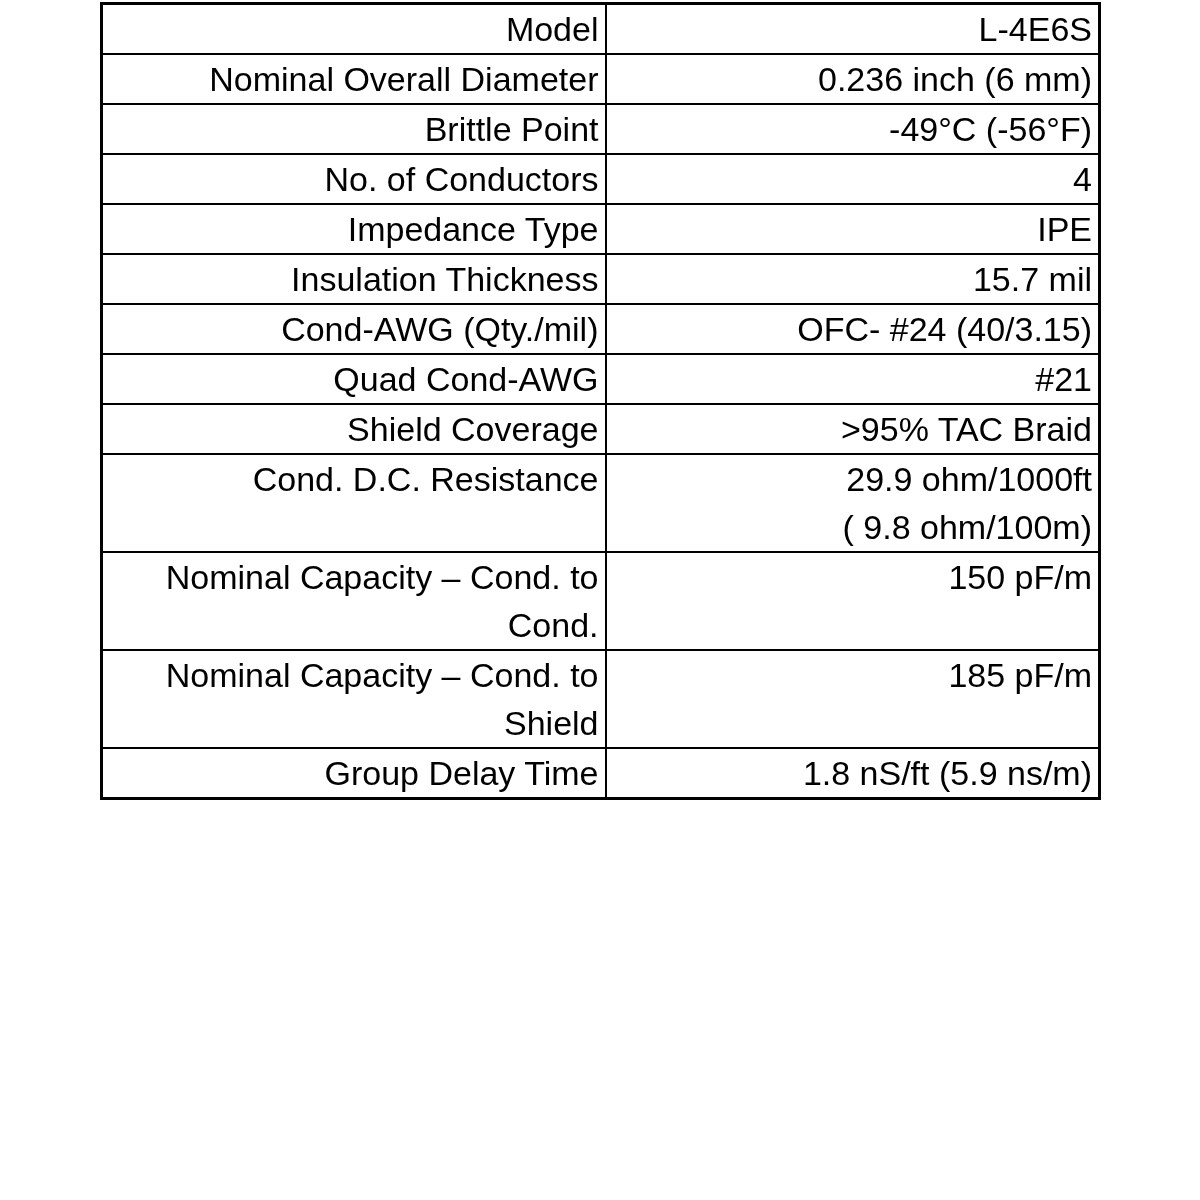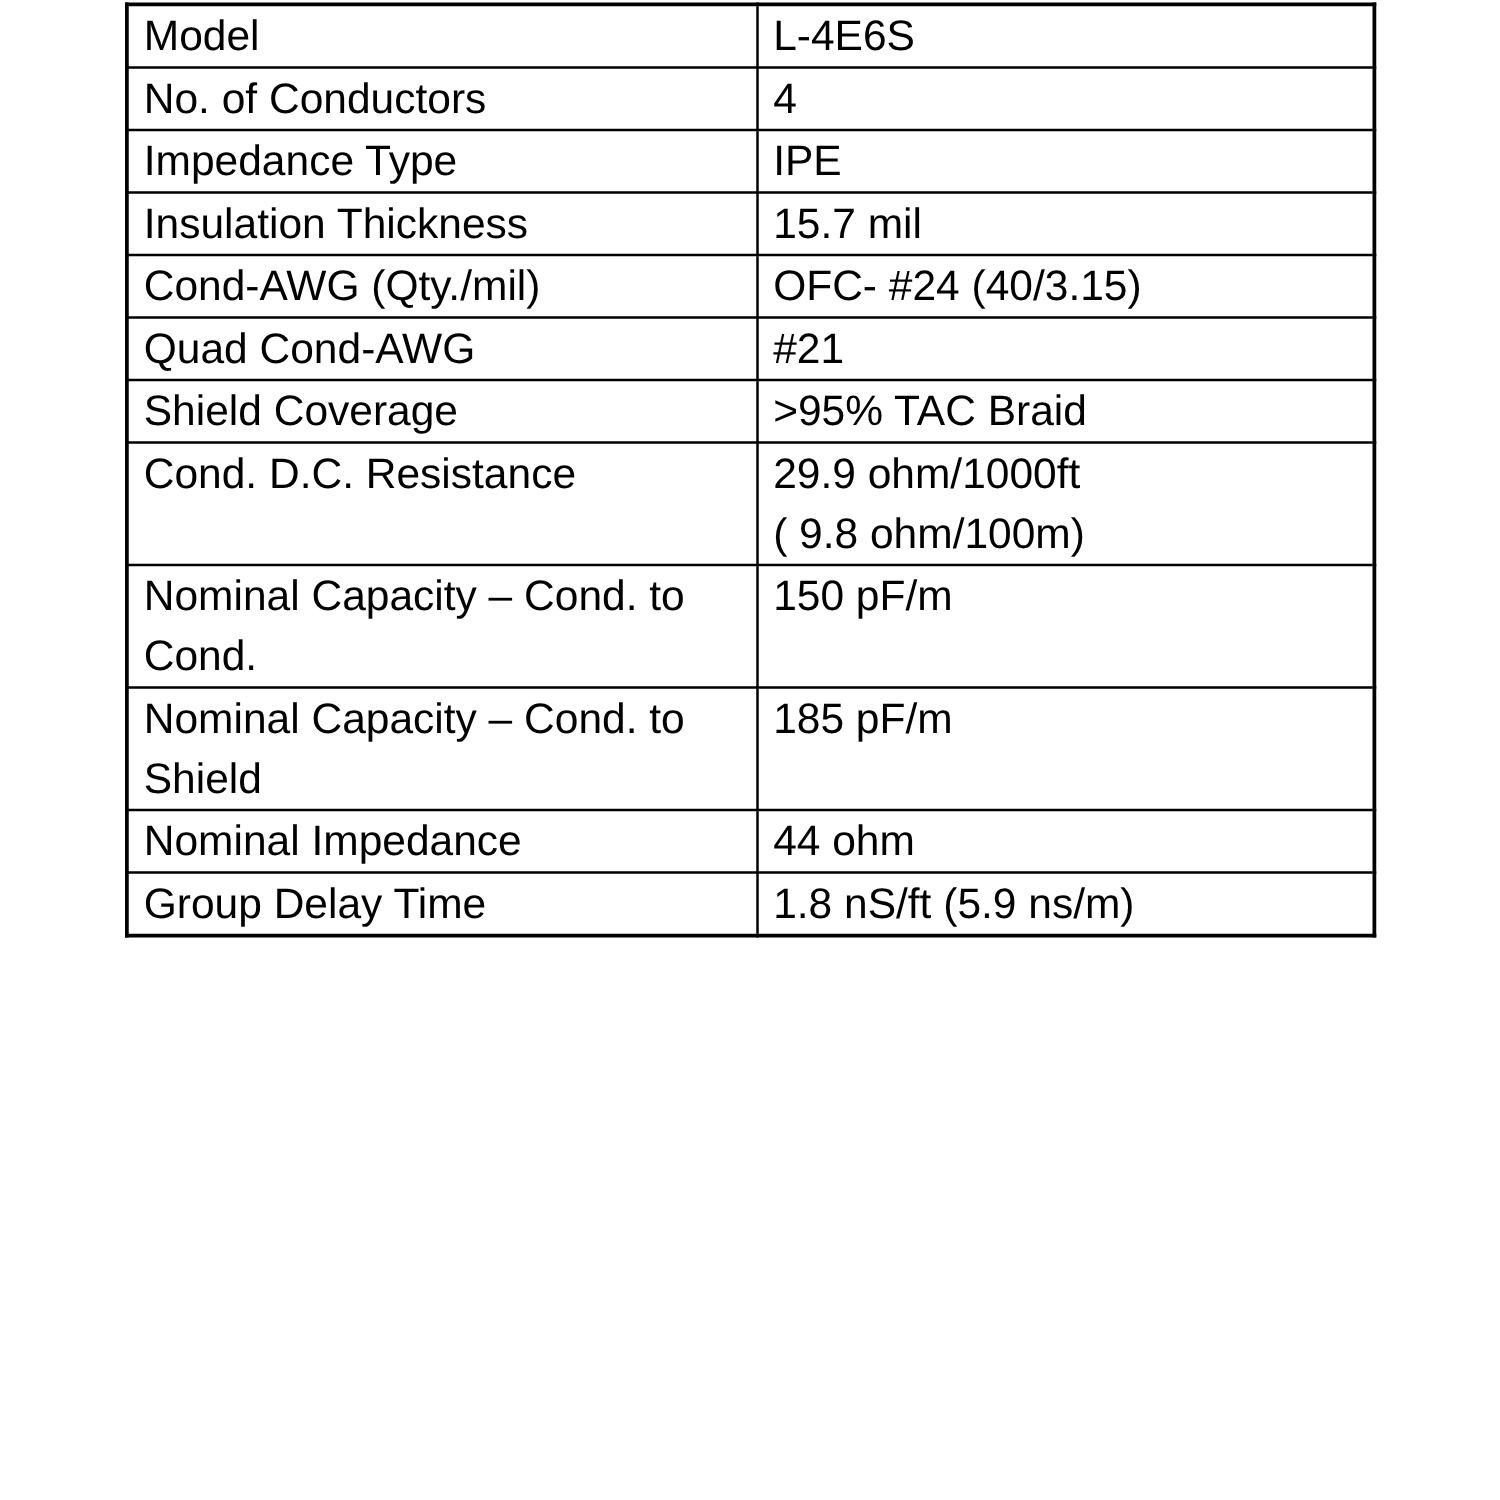--- a/index.html
+++ b/index.html
@@ -17,20 +17,21 @@
     overflow: hidden;
   }
   table.spec-table {
     position: absolute;
     left: 100px;
     top: 2px;
     width: 998px;
     border-collapse: collapse;
     table-layout: fixed;
     border: 3px solid #000000;
+    text-align: right;
   }
   col.c-label { width: 504px; }
   col.c-value { width: 494px; }
   td {
     border: 2px solid #000000;
     vertical-align: top;
     padding: 0 6px 0 12px;
     font-size: 34px;
     line-height: 48px;
     height: 48px;
@@ -46,20 +47,28 @@
 <div class="page">
   <table class="spec-table">
     <colgroup>
       <col class="c-label">
       <col class="c-value">
     </colgroup>
     <tbody>
       <tr>
         <td>Model</td>
         <td>L-4E6S</td>
+      </tr>
+      <tr>
+        <td>Nominal Overall Diameter</td>
+        <td>0.236 inch (6 mm)</td>
+      </tr>
+      <tr>
+        <td>Brittle Point</td>
+        <td>-49°C (-56°F)</td>
       </tr>
       <tr>
         <td>No. of Conductors</td>
         <td>4</td>
       </tr>
       <tr>
         <td>Impedance Type</td>
         <td>IPE</td>
       </tr>
       <tr>
@@ -87,22 +96,18 @@
         <td>Nominal Capacity – Cond. to
 Cond.</td>
         <td>150 pF/m</td>
       </tr>
       <tr>
         <td>Nominal Capacity – Cond. to
 Shield</td>
         <td>185 pF/m</td>
       </tr>
       <tr>
-        <td>Nominal Impedance</td>
-        <td>44 ohm</td>
-      </tr>
-      <tr>
         <td>Group Delay Time</td>
         <td>1.8 nS/ft (5.9 ns/m)</td>
       </tr>
     </tbody>
   </table>
 </div>
 
 </body></html>

